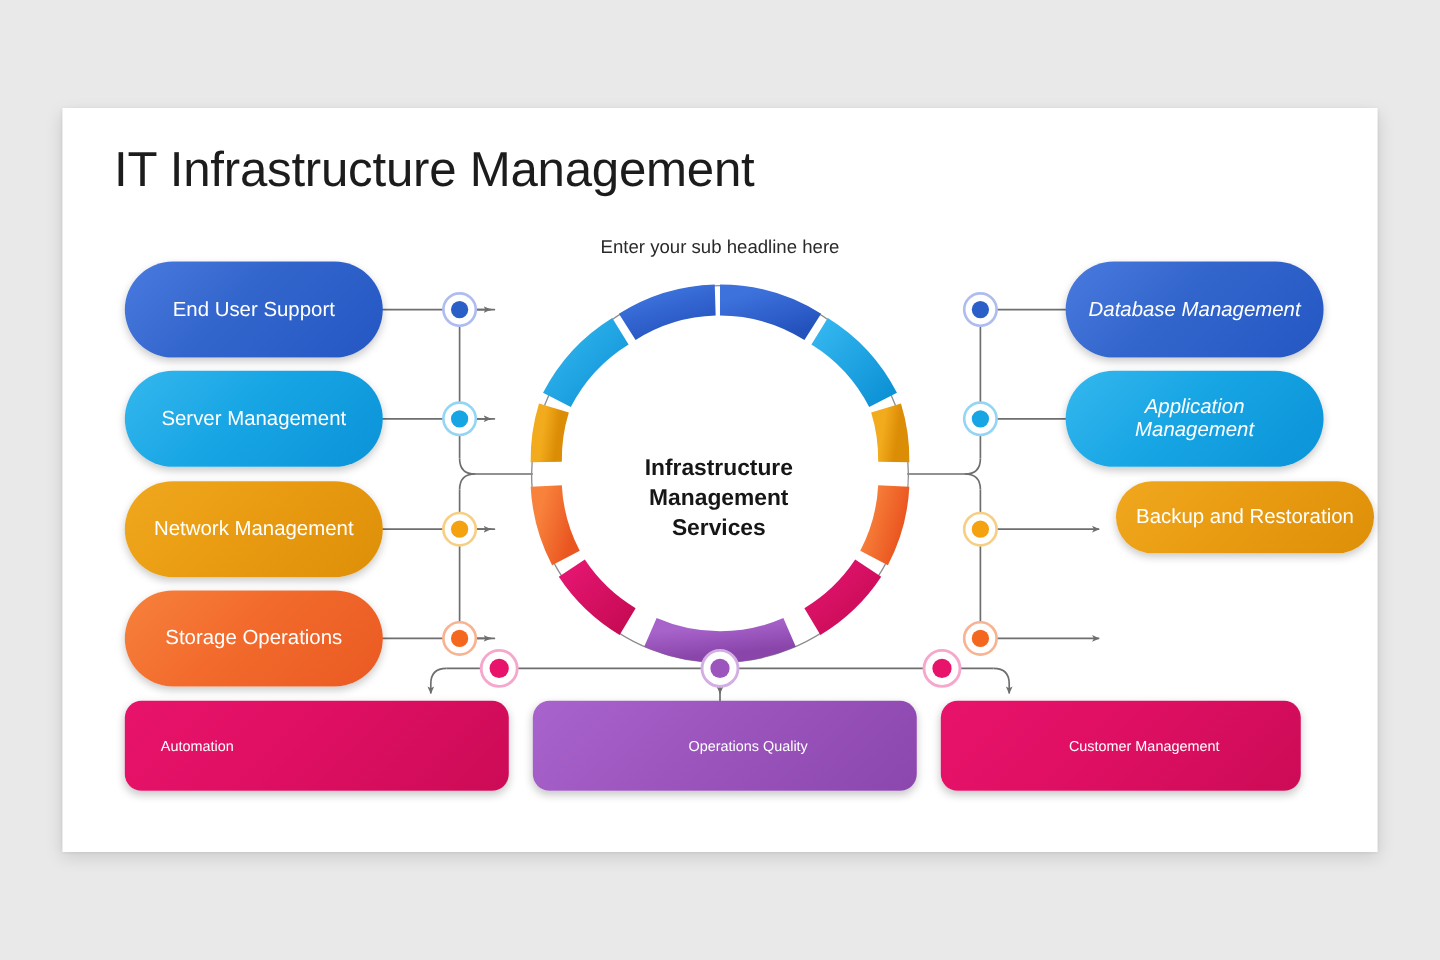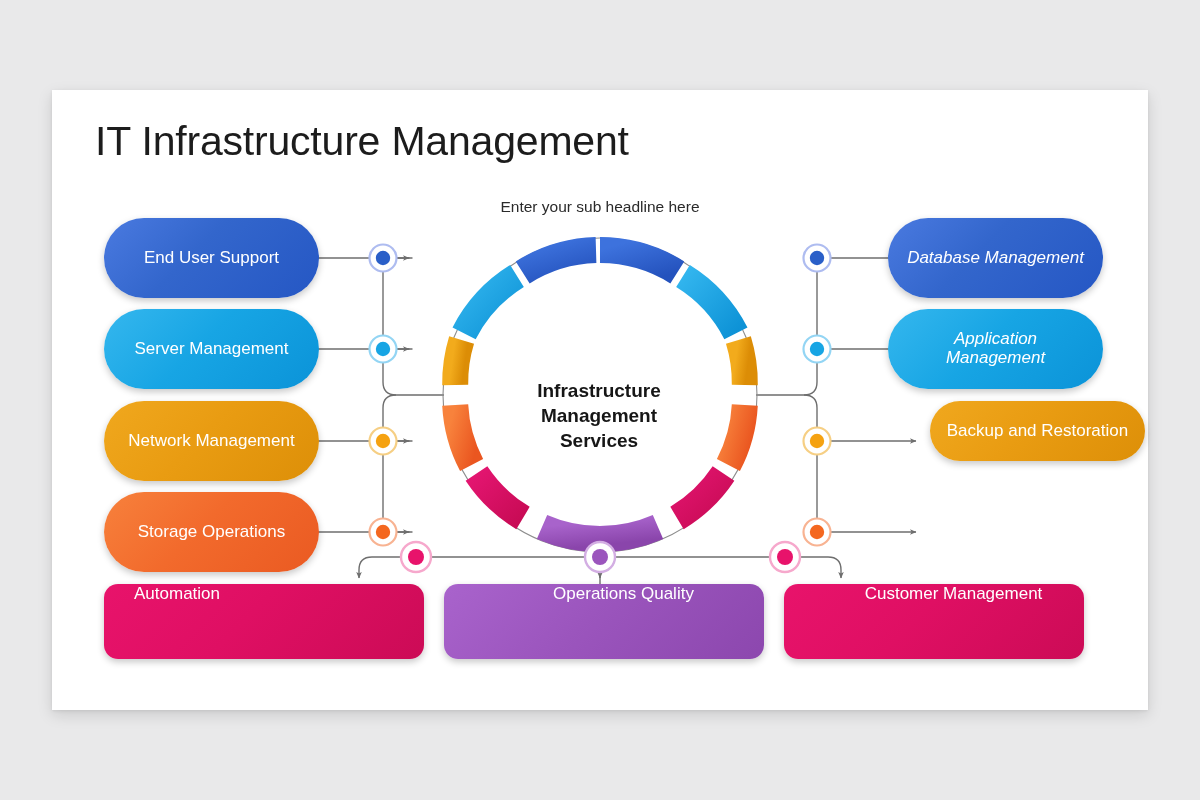--- a/index.html
+++ b/index.html
@@ -78,23 +78,24 @@
 
   .c-darkblue  { background: linear-gradient(135deg, #4a7ae0 0%, #3366cc 42%, #2557c4 100%); }
   .c-lightblue { background: linear-gradient(135deg, #35b7ee 0%, #17a5e4 45%, #0b93d8 100%); }
   .c-amber     { background: linear-gradient(135deg, #f0a81e 0%, #e99c12 45%, #dd8f08 100%); }
   .c-orange    { background: linear-gradient(135deg, #f7813c 0%, #f26a2c 45%, #ea5a22 100%); }
 
   
   .rect {
     position: absolute;
     display: flex;
+    align-items: center;
     border-radius: 14px;
     color: #ffffff;
-    font-size: 17px;
+    font-size: 12px;
     font-weight: 400;
     box-shadow: 0 3px 7px rgba(0,0,0,0.22);
     box-sizing: border-box;
   }
   .rect.align-left   { justify-content: flex-start; padding-left: 30px; }
   .rect.align-center { justify-content: center; padding-left: 39px; }
   .c-crimson { background: linear-gradient(135deg, #e8136b 0%, #df0f63 45%, #cc0b56 100%); }
   .c-purple  { background: linear-gradient(135deg, #a963cc 0%, #9b55bd 45%, #8c47ae 100%); }
 
   

